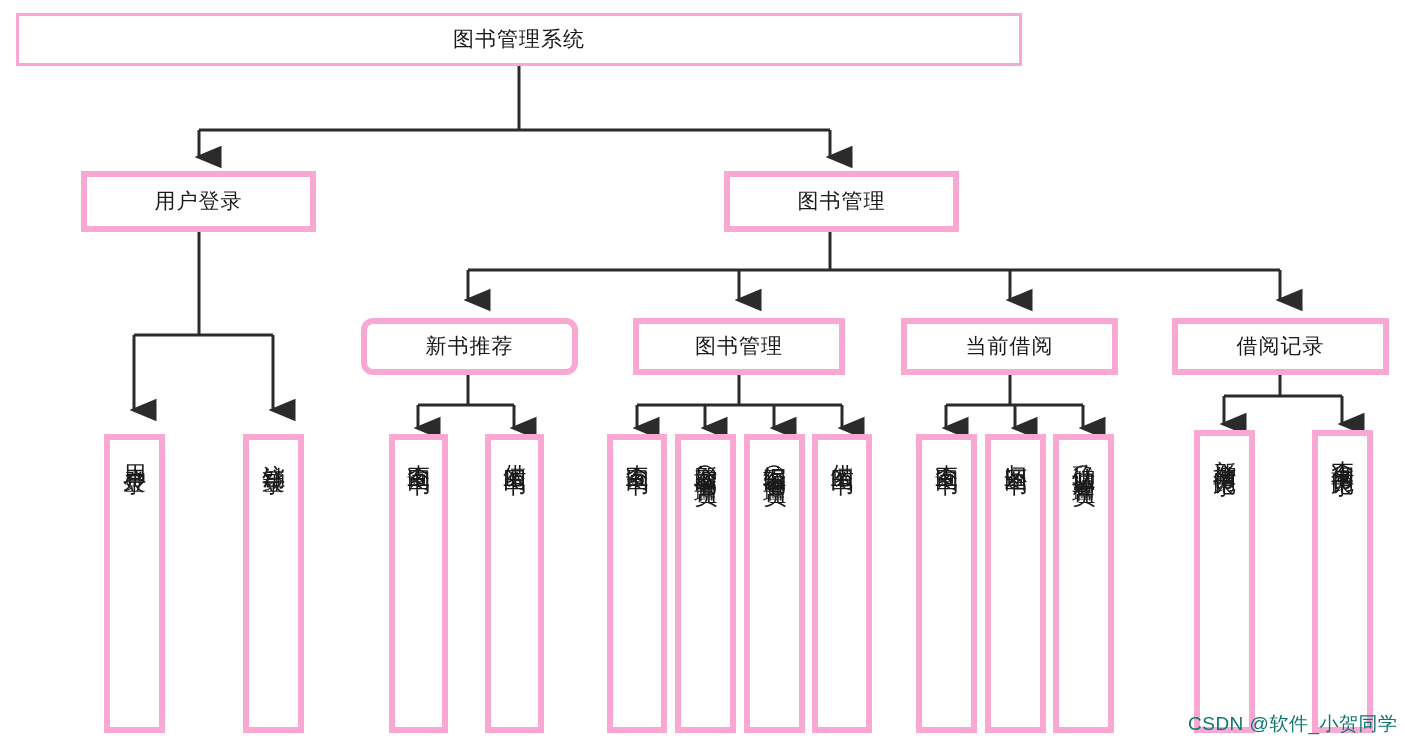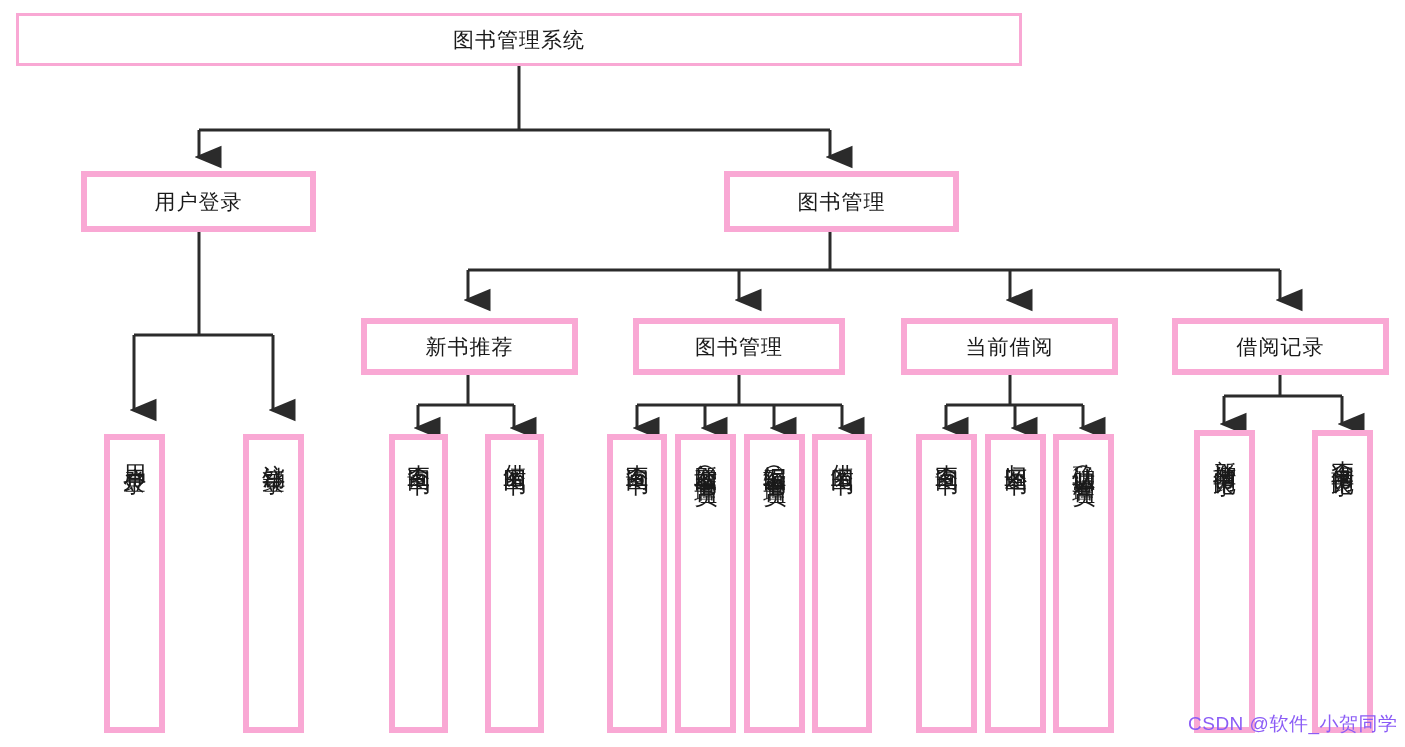--- a/index.html
+++ b/index.html
@@ -20,20 +20,21 @@
   
   .node {
     position: absolute;
     box-sizing: border-box;
     border: 6px solid #f9a8d4;
     background: #ffffff;
     display: flex;
     align-items: center;
     justify-content: center;
     color: #1a1a1a;
+    font-family: Liberation Serif, serif;
   }
   .node.root {
     border-width: 3px;
   }
   .node-label {
     font-size: 21px;
     line-height: 1.1;
     letter-spacing: 1px;
     white-space: nowrap;
     color: #1a1a1a;
@@ -65,21 +66,21 @@
     width: 1405px;
     height: 747px;
     pointer-events: none;
   }
   
   .watermark {
     position: absolute;
     left: 1188px;
     top: 711px;
     font-size: 19px;
-    color: #8b5cf6;
+    color: #0f766e;
     white-space: nowrap;
     letter-spacing: 0.5px;
   }
 </style>
 </head>
 <body>
 
 <div id="canvas">
 
   <svg id="wires" viewBox="0 0 1405 747" xmlns="http://www.w3.org/2000/svg">
@@ -138,21 +139,21 @@
     <span class="node-label">图书管理系统</span>
   </div>
 
   <div class="node h" style="left:81px; top:171px; width:235px; height:61px;">
     <span class="node-label">用户登录</span>
   </div>
   <div class="node h" style="left:712px; top:171px; width:235px; height:61px;margin-left:12px;">
     <span class="node-label">图书管理</span>
   </div>
 
-  <div class="node h" style="left:361px; top:318px; width:217px; height:57px;">
+  <div class="node h" style="left:361px; top:318px; width:217px; height:57px;border-radius:12px;">
     <span class="node-label">新书推荐</span>
   </div>
   <div class="node h" style="left:633px; top:318px; width:212px; height:57px;">
     <span class="node-label">图书管理</span>
   </div>
   <div class="node h" style="left:901px; top:318px; width:217px; height:57px;">
     <span class="node-label">当前借阅</span>
   </div>
   <div class="node h" style="left:1172px; top:318px; width:217px; height:57px;">
     <span class="node-label">借阅记录</span>

